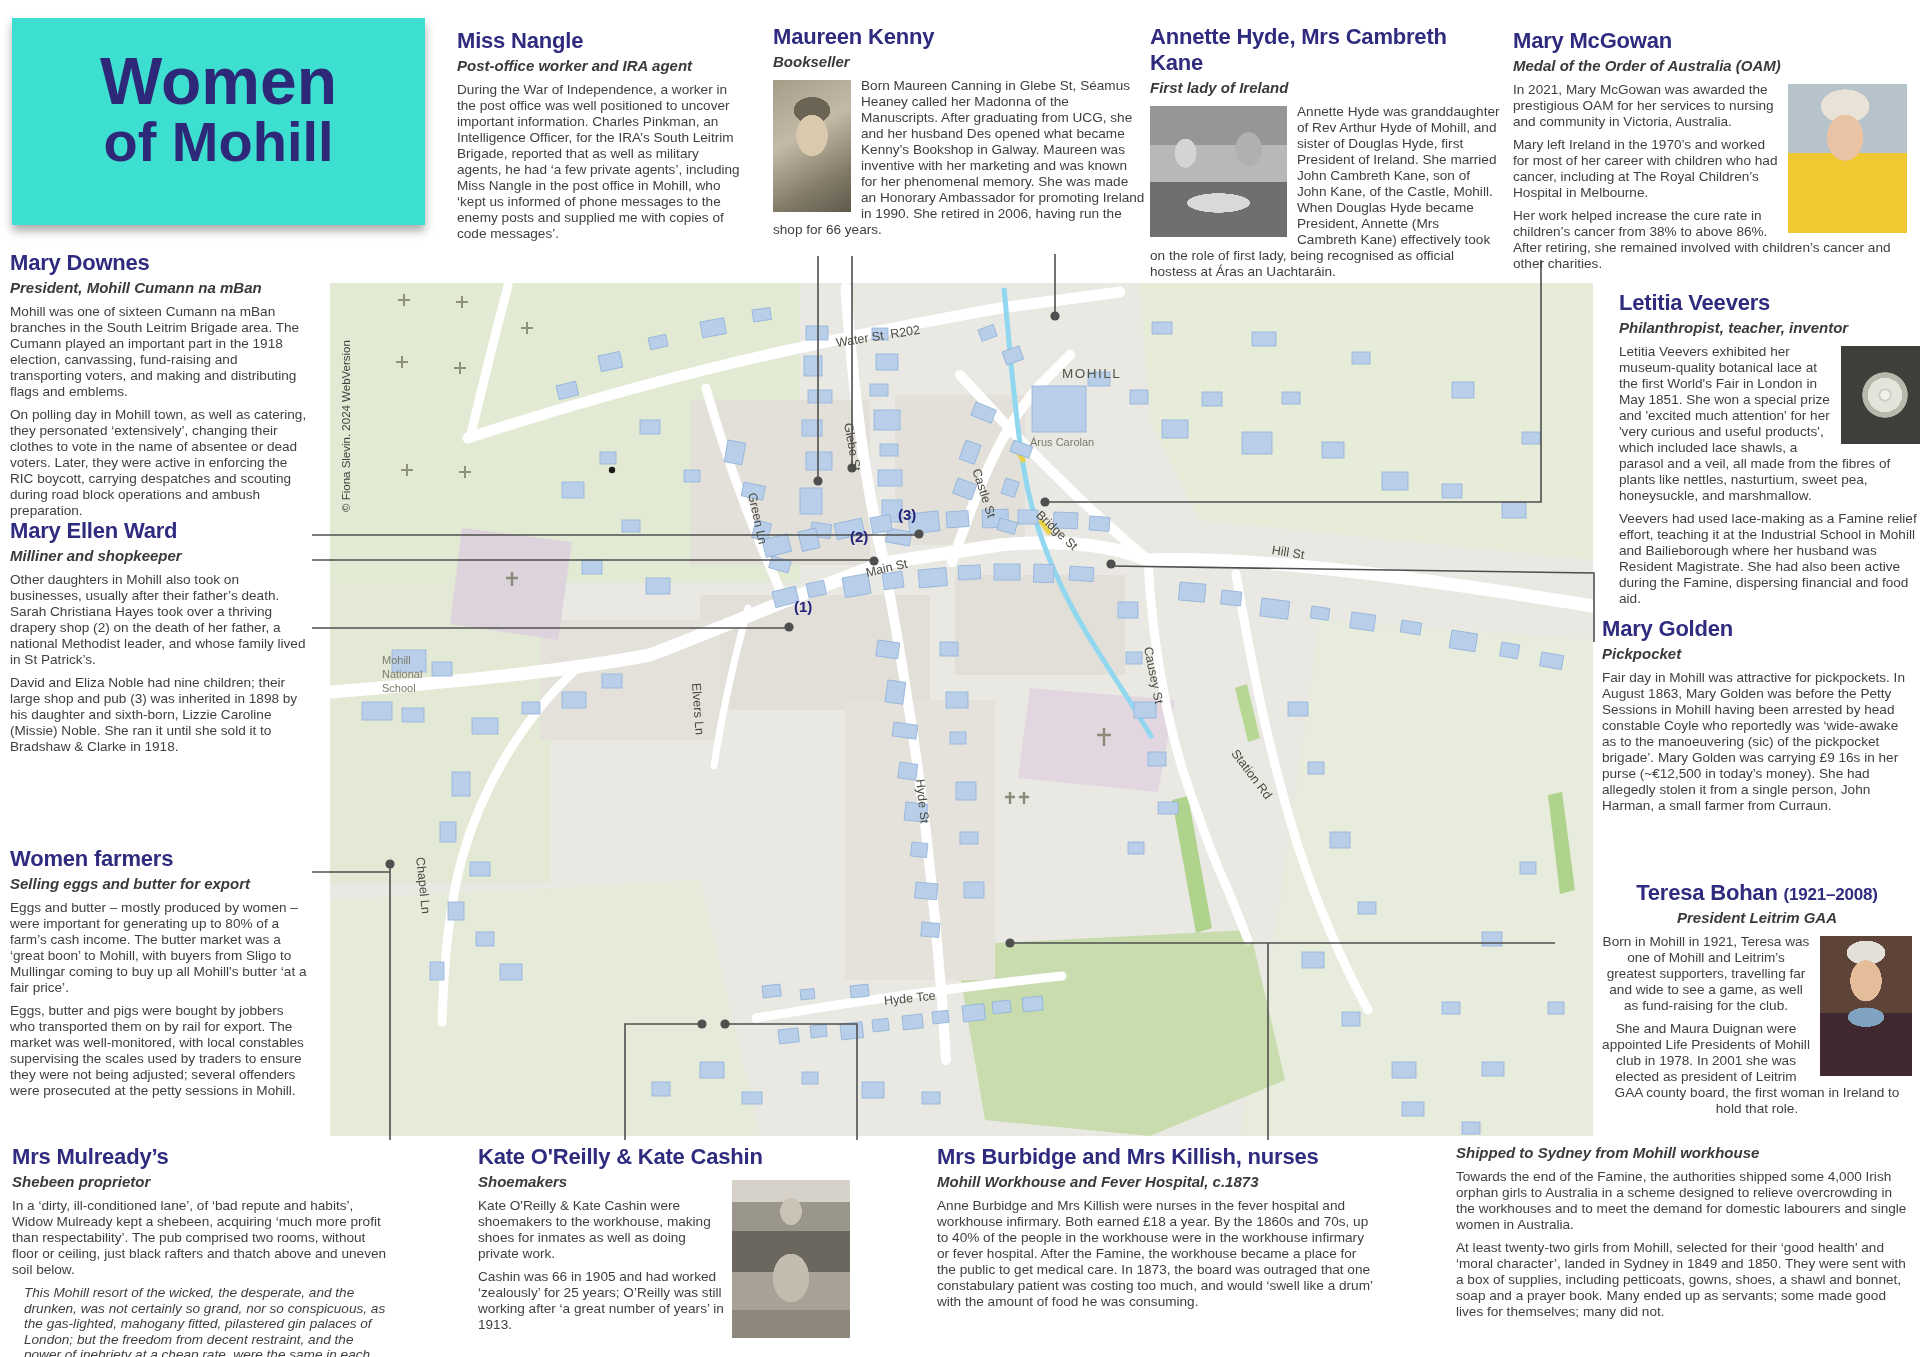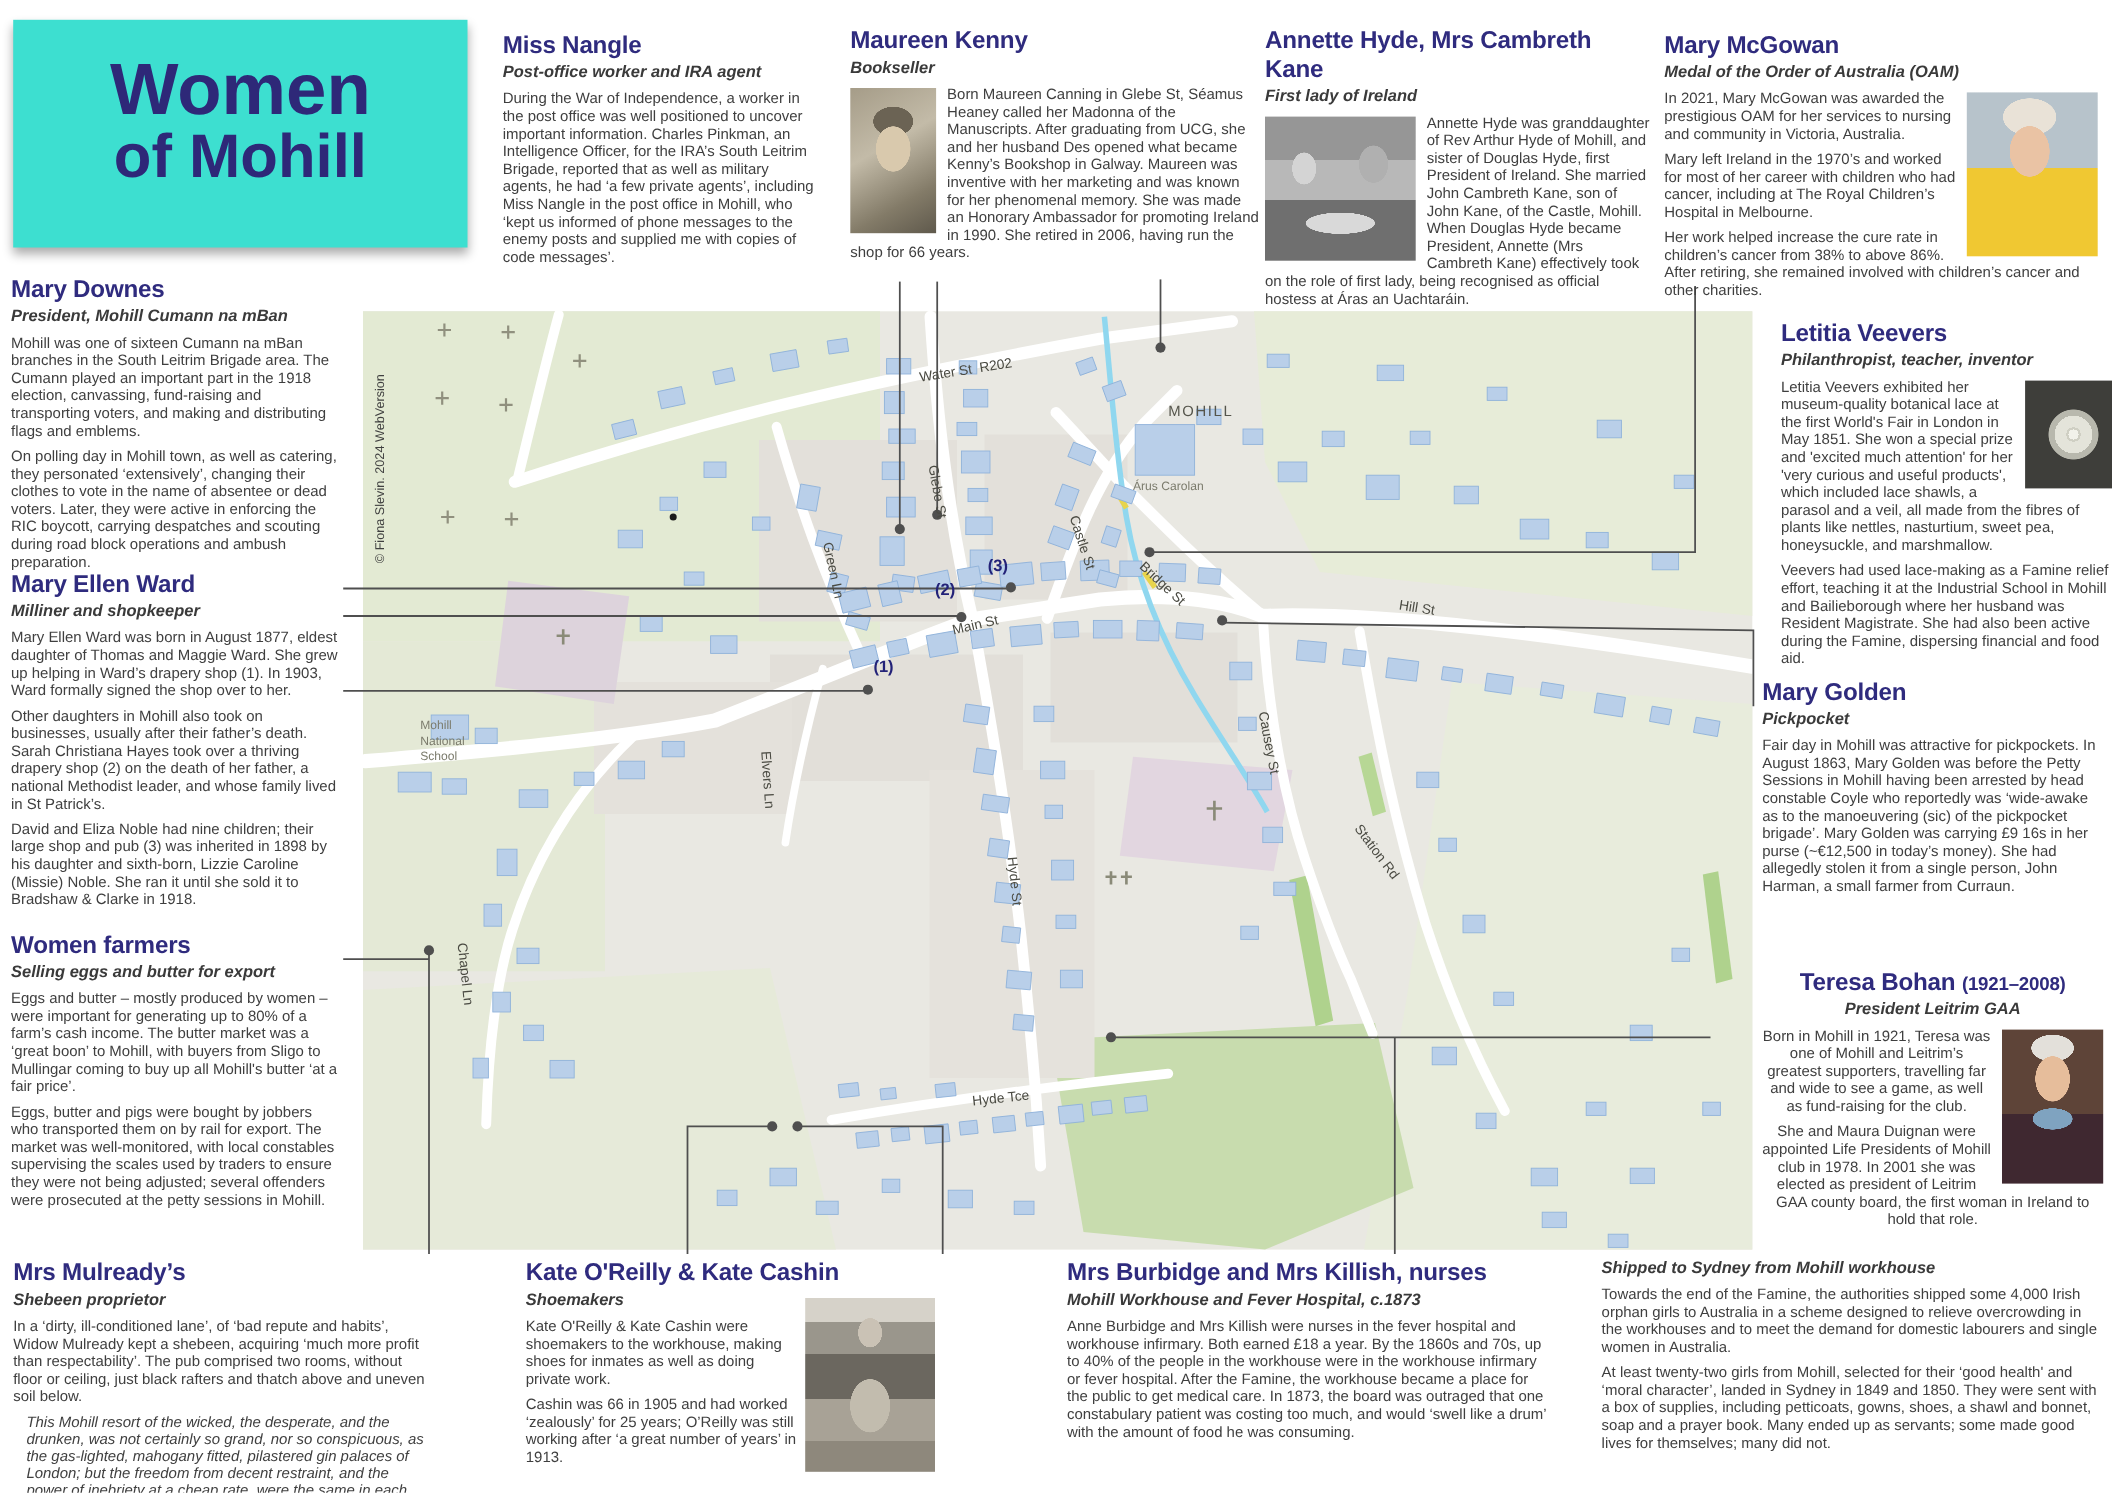--- a/index.html
+++ b/index.html
@@ -366,21 +366,20 @@
 <section class="card" style="left:10px;top:250px;width:302px;">
   <h2>Mary Downes</h2>
   <p class="sub">President, Mohill Cumann na mBan</p>
   <p class="body">Mohill was one of sixteen Cumann na mBan branches in the South Leitrim Brigade area. The Cumann played an important part in the 1918 election, canvassing, fund-raising and transporting voters, and making and distributing flags and emblems.</p>
   <p class="body">On polling day in Mohill town, as well as catering, they personated ‘extensively’, changing their clothes to vote in the name of absentee or dead voters. Later, they were active in enforcing the RIC boycott, carrying despatches and scouting during road block operations and ambush preparation.</p>
 </section>
 
 <section class="card" style="left:10px;top:518px;width:302px;">
   <h2>Mary Ellen Ward</h2>
   <p class="sub">Milliner and shopkeeper</p>
-  <p class="body">Mary Ellen Ward was born in August 1877, eldest daughter of Thomas and Maggie Ward. She grew up helping in Ward’s drapery shop (1). In 1903, Ward formally signed the shop over to her.</p>
   <p class="body">Other daughters in Mohill also took on businesses, usually after their father’s death. Sarah Christiana Hayes took over a thriving drapery shop (2) on the death of her father, a national Methodist leader, and whose family lived in St Patrick’s.</p>
   <p class="body">David and Eliza Noble had nine children; their large shop and pub (3) was inherited in 1898 by his daughter and sixth-born, Lizzie Caroline (Missie) Noble. She ran it until she sold it to Bradshaw &amp; Clarke in 1918.</p>
 </section>
 
 <section class="card" style="left:10px;top:846px;width:302px;">
   <h2>Women farmers</h2>
   <p class="sub">Selling eggs and butter for export</p>
   <p class="body">Eggs and butter – mostly produced by women – were important for generating up to 80% of a farm’s cash income. The butter market was a ‘great boon’ to Mohill, with buyers from Sligo to Mullingar coming to buy up all Mohill's butter ‘at a fair price’.</p>
   <p class="body">Eggs, butter and pigs were bought by jobbers who transported them on by rail for export. The market was well-monitored, with local constables supervising the scales used by traders to ensure they were not being adjusted; several offenders were prosecuted at the petty sessions in Mohill.</p>
 </section>
@@ -416,21 +415,21 @@
 </section>
 
 <section class="card narrow" style="left:478px;top:1144px;width:382px;">
   <h2>Kate O'Reilly &amp; Kate Cashin</h2>
   <p class="sub">Shoemakers</p>
   <div class="ph-cashin"></div>
   <p class="body">Kate O'Reilly &amp; Kate Cashin were shoemakers to the workhouse, making shoes for inmates as well as doing private work.</p>
   <p class="body">Cashin was 66 in 1905 and had worked ‘zealously’ for 25 years; O’Reilly was still working after ‘a great number of years’ in 1913.</p>
 </section>
 
-<section class="card" style="left:937px;top:1144px;width:436px;margin-left:33px;">
+<section class="card" style="left:937px;top:1144px;width:436px;">
   <h2>Mrs Burbidge and Mrs Killish, nurses</h2>
   <p class="sub">Mohill Workhouse and Fever Hospital, c.1873</p>
   <p class="body">Anne Burbidge and Mrs Killish were nurses in the fever hospital and workhouse infirmary. Both earned £18 a year. By the 1860s and 70s, up to 40% of the people in the workhouse were in the workhouse infirmary or fever hospital. After the Famine, the workhouse became a place for the public to get medical care. In 1873, the board was outraged that one constabulary patient was costing too much, and would ‘swell like a drum’ with the amount of food he was consuming.</p>
 </section>
 
 <section class="card" style="left:1456px;top:1144px;width:456px;">
   <p class="sub">Shipped to Sydney from Mohill workhouse</p>
   <p class="body">Towards the end of the Famine, the authorities shipped some 4,000 Irish orphan girls to Australia in a scheme designed to relieve overcrowding in the workhouses and to meet the demand for domestic labourers and single women in Australia.</p>
   <p class="body">At least twenty-two girls from Mohill, selected for their ‘good health' and ‘moral character’, landed in Sydney in 1849 and 1850. They were sent with a box of supplies, including petticoats, gowns, shoes, a shawl and bonnet, soap and a prayer book. Many ended up as servants; some made good lives for themselves; many did not.</p>
 </section>

